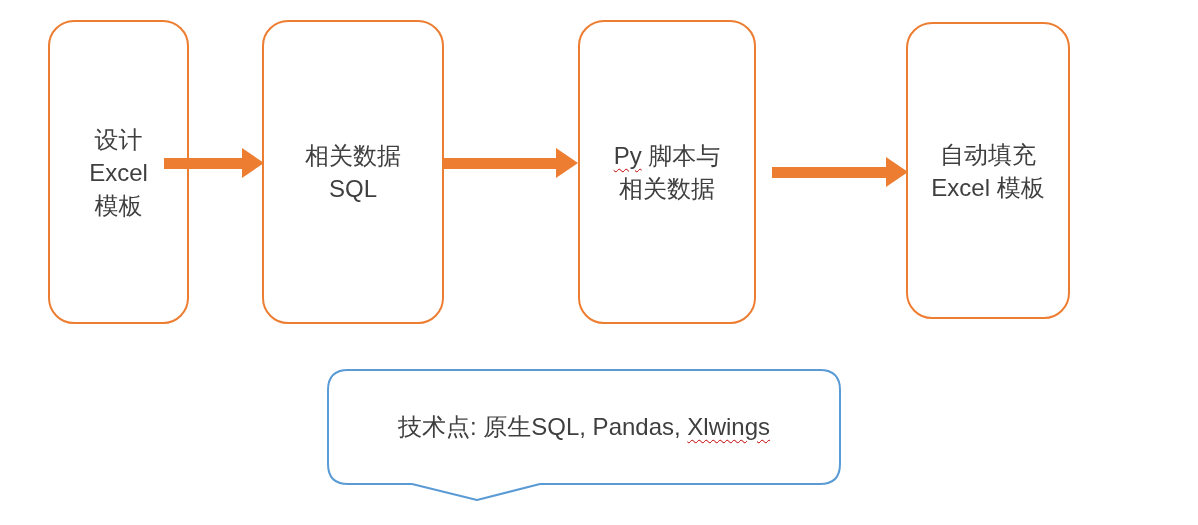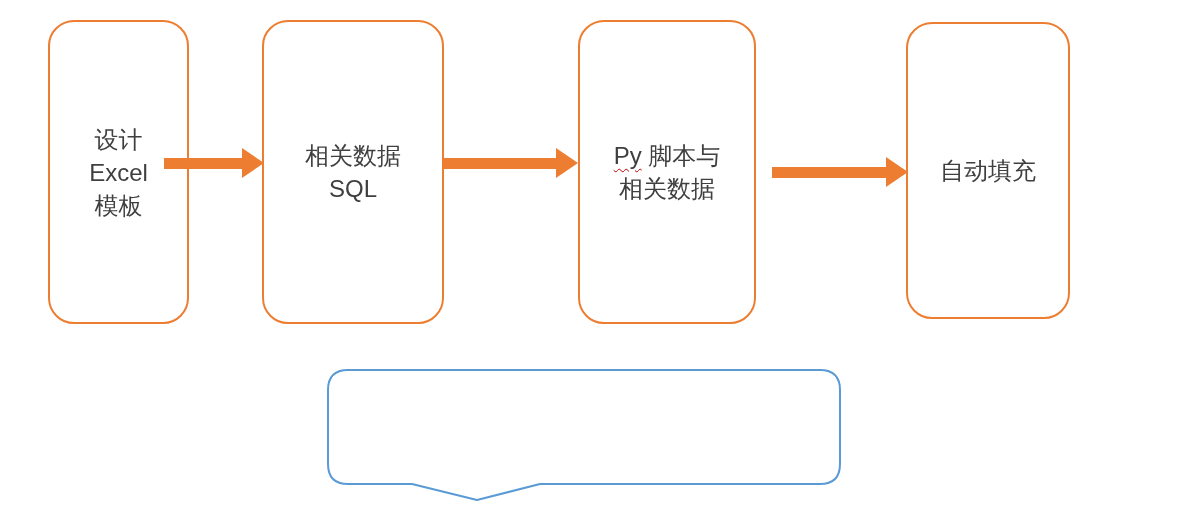--- a/index.html
+++ b/index.html
@@ -117,19 +117,23 @@
   <div class="flow-box box-3">
     <div><span class="misspell">Py</span><span> 脚本与</span></div>
     <div>相关数据</div>
   </div>
 
   <div class="arrow-shaft shaft-3"></div>
   <div class="arrow-head head-3"></div>
 
   <div class="flow-box box-4">
     <div>自动填充</div>
+    <div>Excel 模板</div>
   </div>
 
   <svg class="callout-svg" width="520" height="140" viewBox="0 0 520 140">
     <path d="M 23 3 H 495 Q 515 3 515 23 V 97 Q 515 117 495 117 H 215 L 152 133 L 87 117 H 23 Q 3 117 3 97 V 23 Q 3 3 23 3 Z"></path>
   </svg>
+  <div class="callout-textbox">
+    <div class="callout-line"><span>技术点: 原生SQL, Pandas, </span><span class="misspell">Xlwings</span></div>
+  </div>
 
 </div>
 
 </body></html>

